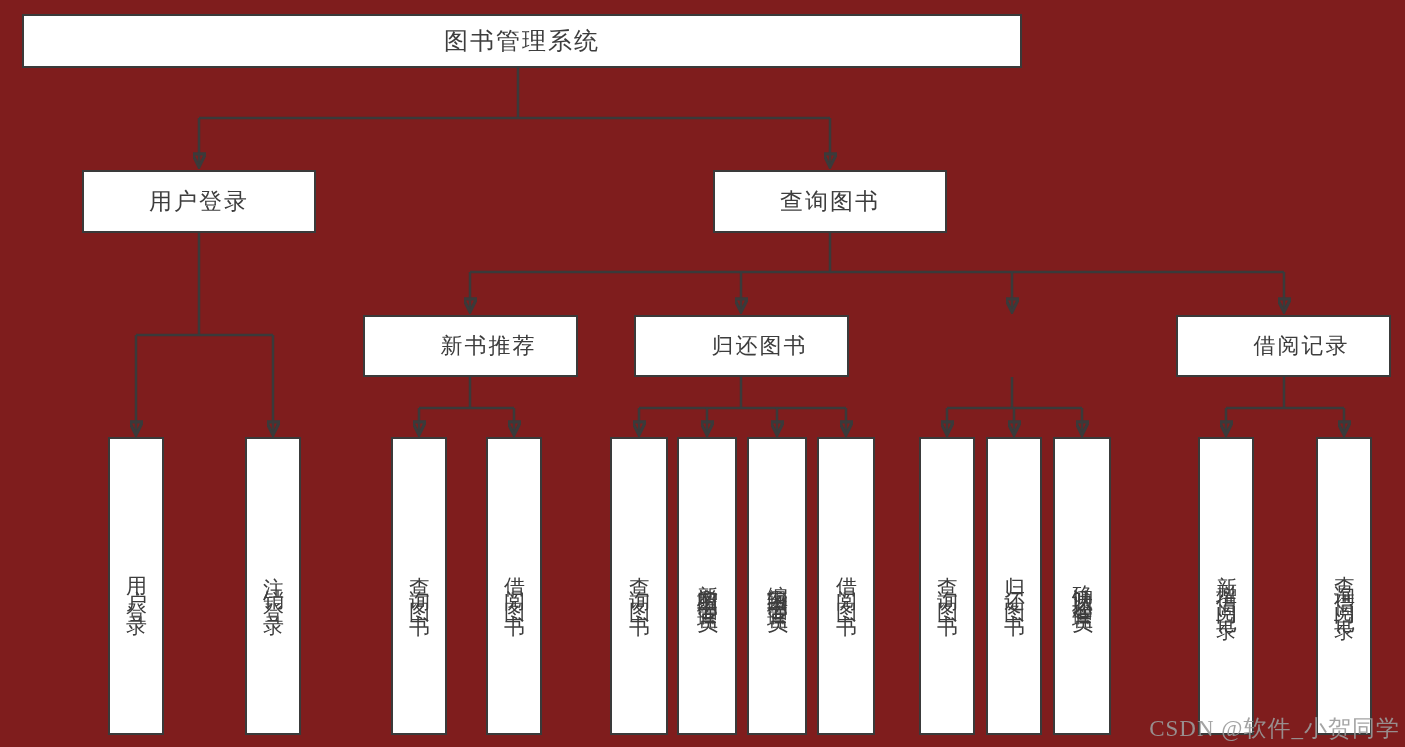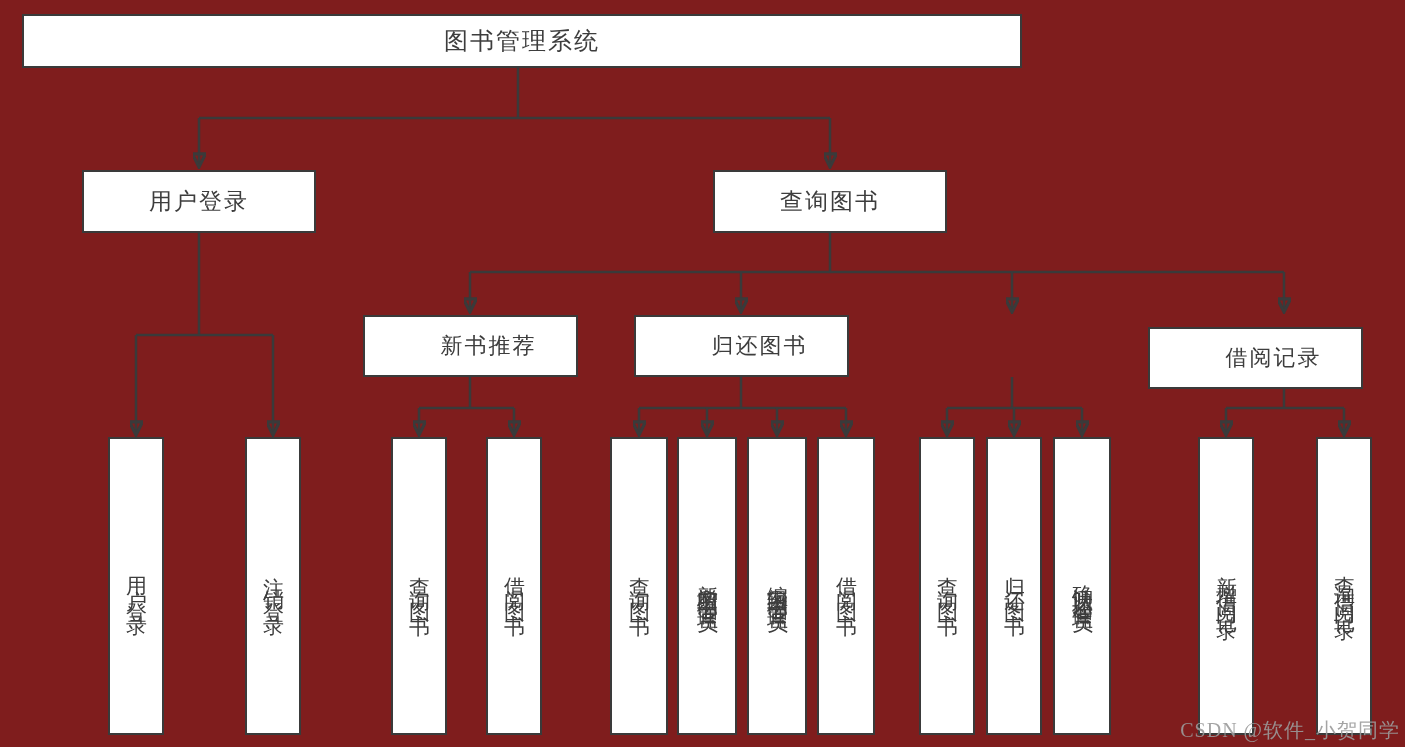--- a/index.html
+++ b/index.html
@@ -28,21 +28,21 @@
   .leaf{
     top:437px;height:298px;width:56px;
     writing-mode:vertical-rl;text-orientation:mixed;
     font-size:21px;line-height:1;
     letter-spacing:13px;
   }
   .leaf.len6{letter-spacing:9px;}
   .leaf.len9{letter-spacing:4px;width:60px;}
   .watermark{
     position:absolute;right:5px;bottom:3px;
-    font-size:20px;color:#9b9b9b;opacity:.9;
+    font-size:23px;color:#9b9b9b;opacity:.9;
     letter-spacing:1px;white-space:nowrap;
   }
 </style>
 </head>
 <body>
 
 <div class="canvas">
 
   <svg class="connectors" viewBox="0 0 1405 747" xmlns="http://www.w3.org/2000/svg">
     <defs>
@@ -92,21 +92,21 @@
     <path d="M1344,408 V431" marker-end="url(#ah)"></path>
   </svg>
 
   <div class="box root">图书管理系统</div>
 
   <div class="box lvl2" style="left:82px;">用户登录</div>
   <div class="box lvl2" style="left:713px;">查询图书</div>
 
   <div class="box lvl3" style="left:363px;">新书推荐</div>
   <div class="box lvl3" style="left:634px;">归还图书</div>
-  <div class="box lvl3" style="left:1148px;margin-top:12px;">借阅记录</div>
+  <div class="box lvl3" style="left:1176px;">借阅记录</div>
 
   <div class="box leaf" style="left:108px;">用户登录</div>
   <div class="box leaf" style="left:245px;">注销登录</div>
 
   <div class="box leaf" style="left:391px;">查询图书</div>
   <div class="box leaf" style="left:486px;">借阅图书</div>
 
   <div class="box leaf" style="left:610px;width:58px;">查询图书</div>
   <div class="box leaf len9" style="left:677px;">新增图书（管理员）</div>
   <div class="box leaf len9" style="left:747px;">编辑图书（管理员）</div>

